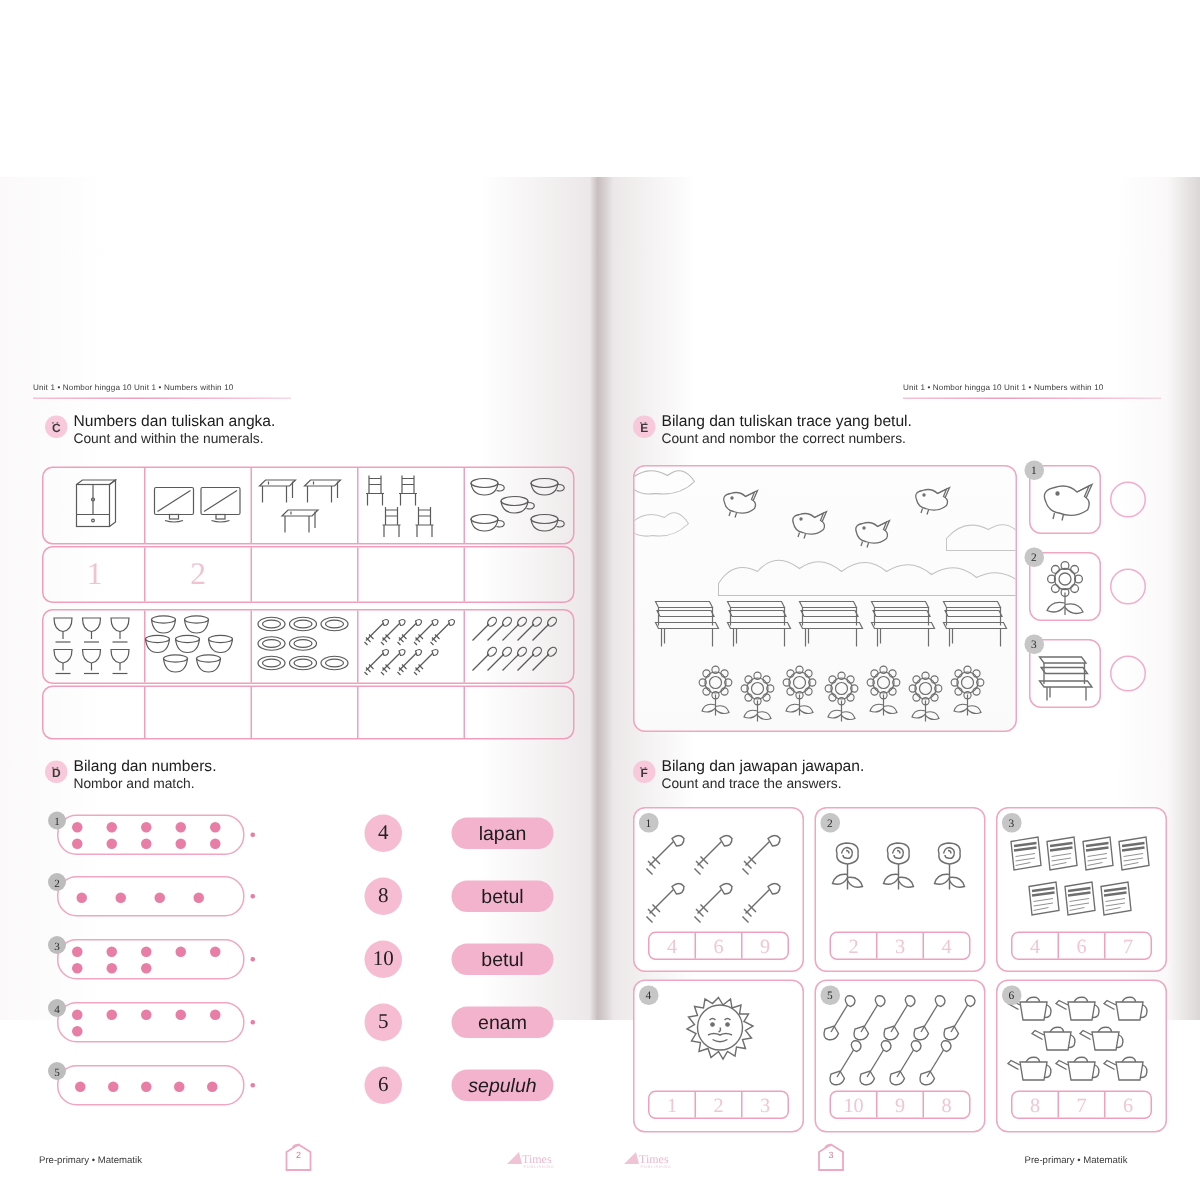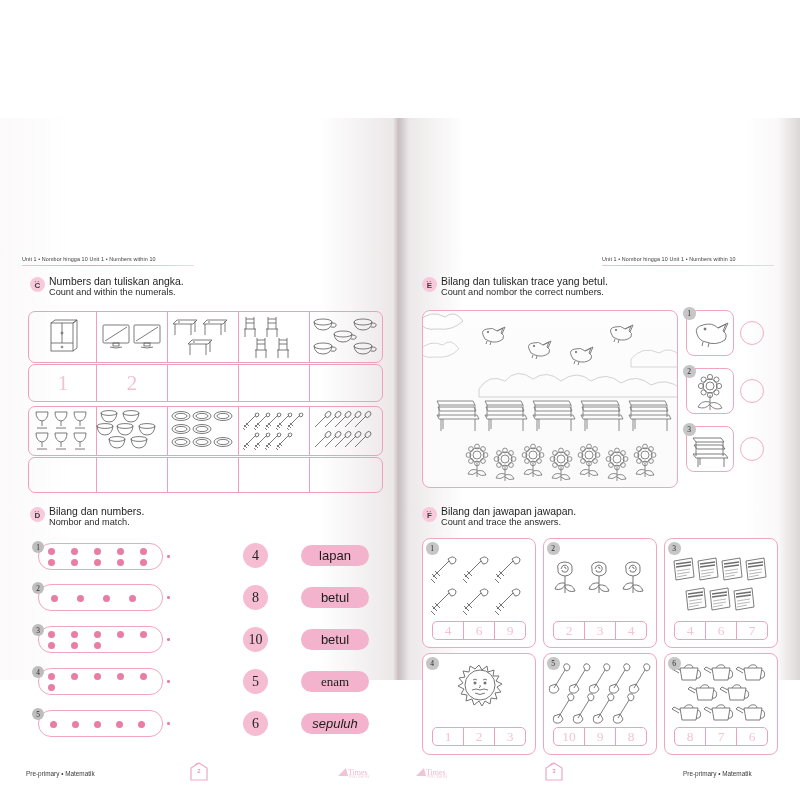--- a/index.html
+++ b/index.html
@@ -537,21 +537,21 @@
           <div class="numcircle" style="left:243px;top:467px;">8</div>
           <div class="numcircle" style="left:243px;top:509px;">10</div>
           <div class="numcircle" style="left:243px;top:551px;">5</div>
           <div class="numcircle" style="left:243px;top:593px;">6</div>
         </div>
 
         <div>
           <div class="wordoval" style="left:301px;top:427px;">lapan</div>
           <div class="wordoval" style="left:301px;top:469px;">betul</div>
           <div class="wordoval" style="left:301px;top:511px;">betul</div>
-          <div class="wordoval" style="left:301px;top:553px;font-family:Liberation Serif, serif;">enam</div>
+          <div class="wordoval" style="left:301px;top:553px;">enam</div>
           <div class="wordoval" style="left:301px;top:595px;font-style:italic;">sepuluh</div>
         </div>
 
         <div class="foot-txt" style="left:26px;top:652px;">Pre-primary • Matematik</div>
         <div class="page-tag" style="left:190px;top:644px;">
           <svg width="18" height="19" viewBox="0 0 18 19">
             <path d="M9 1 L17 6 L17 18 L1 18 L1 6 Z" fill="none" stroke="#eda9c4" stroke-width="1.2"></path>
             <path d="M5 3 Q7 0 9 2" fill="none" stroke="#eda9c4" stroke-width="1"></path>
           </svg>
           <div class="num">2</div>

